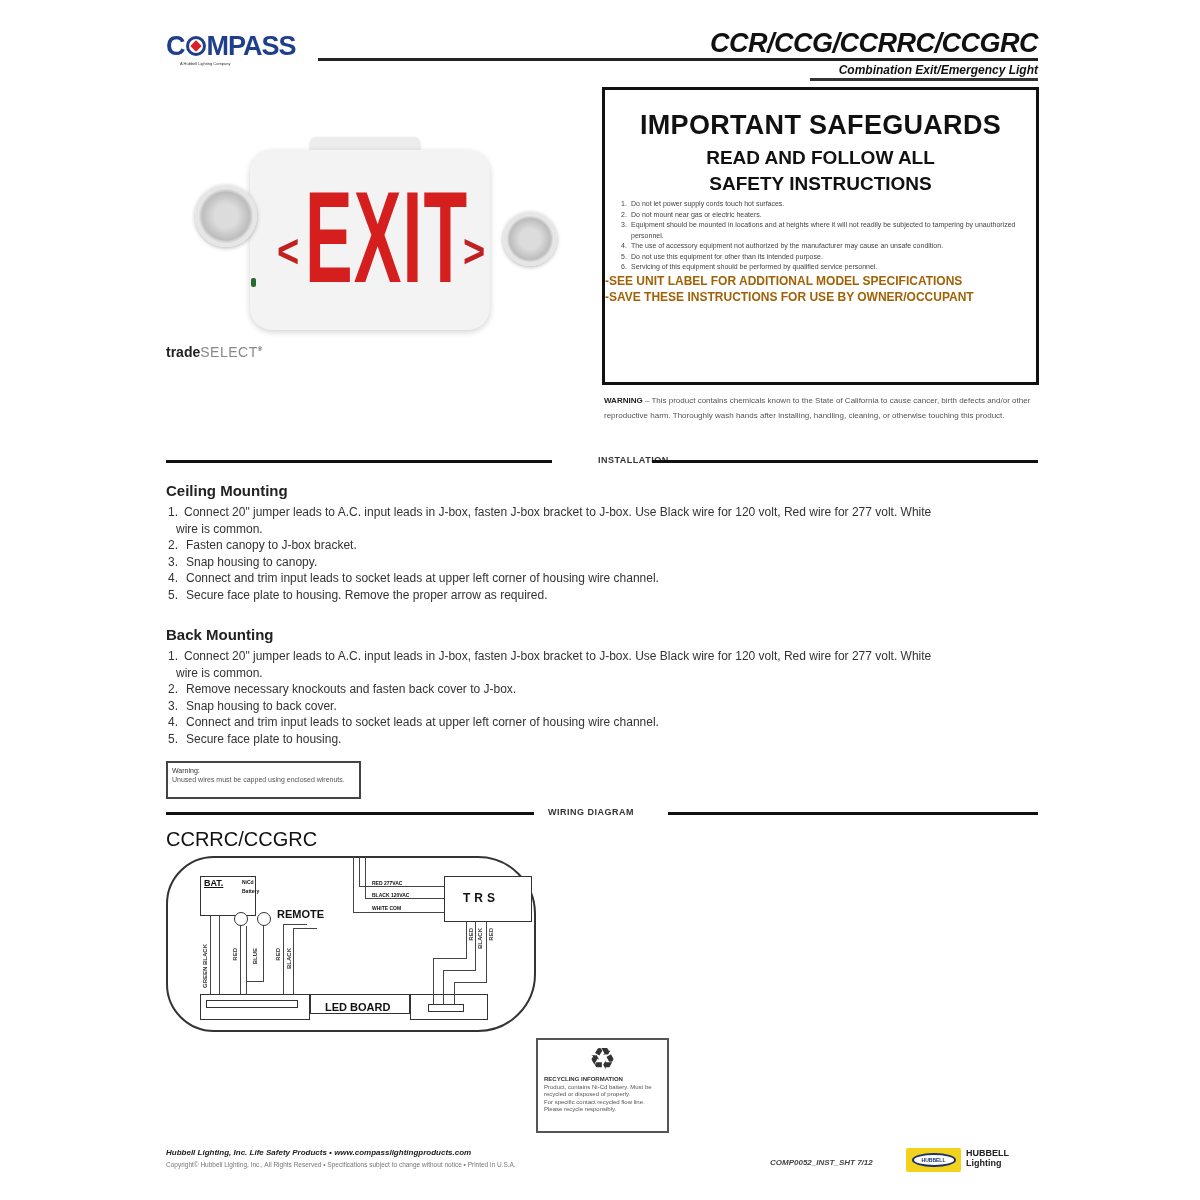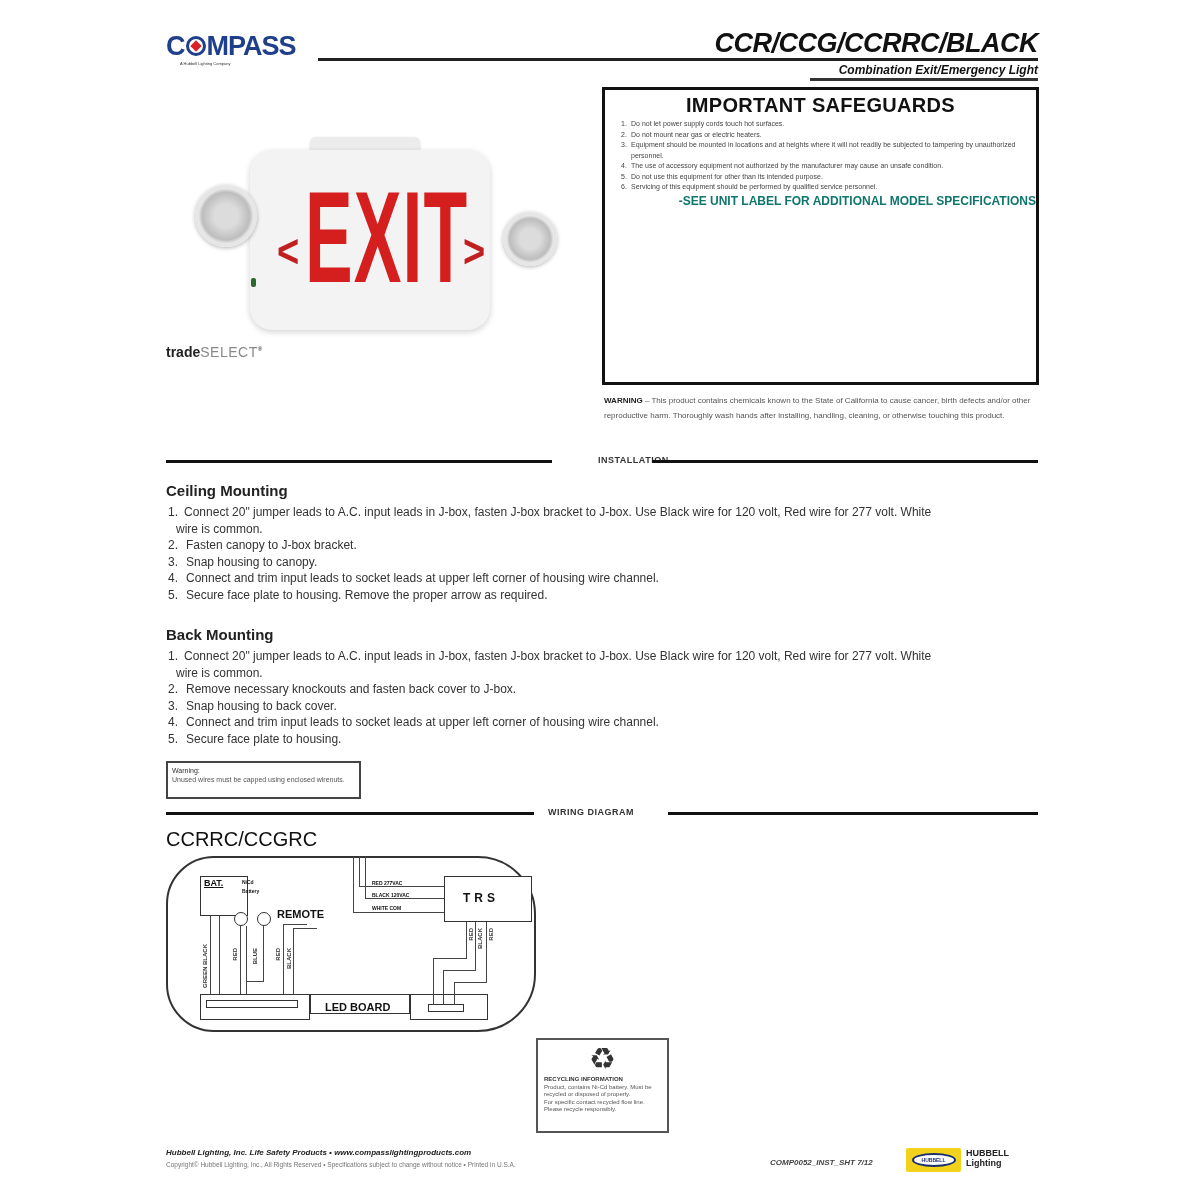--- a/index.html
+++ b/index.html
@@ -27,28 +27,28 @@
     .lamp { position: absolute; width: 62px; height: 62px; border-radius: 50%; background: radial-gradient(circle, #dcdcdc 30%, #bdbdbd 60%, #eaeaea 70%, #9e9e9e 100%); border: 3px solid #e6e6e6; box-shadow: 0 1px 4px rgba(0,0,0,0.3); }
     .lamp-l { left: 10px; top: 55px; }
     .lamp-r { left: 318px; top: 82px; width: 54px; height: 54px; }
     .led-dot { position: absolute; left: 66px; top: 148px; width: 5px; height: 9px; background: #2a6a30; border-radius: 2px; }
     .trade-logo { left: 166px; top: 344px; font-size: 14px; }
     .trade-logo .b { font-weight: bold; color: #222; }
     .trade-logo .s { color: #888; letter-spacing: 0.5px; }
 
     
     .safe-box { left: 602px; top: 87px; width: 437px; height: 298px; border: 3px solid #111; }
-    .safe-h1 { text-align: center; font-size: 20px; font-weight: bold; margin-top: 4px; letter-spacing: 0.3px; }
+    .safe-h1 { text-align: center; font-size: 27px; font-weight: bold; margin-top: 20px; letter-spacing: 0.3px; }
     .safe-intro { text-align: center; font-size: 9px; color: #444; line-height: 10px; padding: 0 40px; }
     .safe-h2 { text-align: center; font-size: 19px; font-weight: bold; line-height: 26px; margin-top: 4px; }
     .safe-list { list-style: none; font-size: 7px; color: #444; line-height: 10.5px; padding: 2px 16px 0 16px; }
     .safe-list li { display: flex; }
     .safe-list li .n { width: 10px; flex: none; }
     .safe-h3 { text-align: center; font-size: 17px; font-weight: bold; margin-top: 4px; line-height: 18px; }
-    .safe-inst { text-align: right; font-size: 12px; font-weight: bold; line-height: 16px; color: #0f766e; }
+    .safe-inst { text-align: left; font-size: 12px; font-weight: bold; line-height: 16px; color: #a16207; }
     .ca-warning { left: 604px; top: 393px; width: 436px; font-size: 8px; line-height: 15px; color: #555; }
     .ca-warning b { color: #222; }
 
     
     .sec-rule { height: 3px; background: #111; }
     .sec-label { font-size: 9px; font-weight: bold; letter-spacing: 0.5px; color: #333; }
 
     
     .sub-h { font-size: 15px; font-weight: bold; color: #222; }
     .steps { list-style: none; font-size: 12px; color: #333; line-height: 16.5px; }
@@ -87,41 +87,42 @@
 <body>
 
 <div class="abs logo">
   <div class="logo-text">
     <span>C</span>
       <span class="logo-o"></span>
       <span>MPASS</span>
   </div>
   <div class="logo-sub">A Hubbell Lighting Company</div>
 </div>
-<div class="abs doc-title">CCR/CCG/CCRRC/BLACK</div>
+<div class="abs doc-title">CCR/CCG/CCRRC/CCGRC</div>
 <div class="abs header-rule"></div>
 <div class="abs doc-subtitle">Combination Exit/Emergency Light</div>
 <div class="abs header-rule2"></div>
 
 <div class="abs product">
   <div class="canopy"></div>
   <div class="housing"></div>
   <div class="lamp lamp-l"></div>
   <div class="lamp lamp-r"></div>
   <div class="chev" style="left:92px;">&lt;</div>
   <div class="exit-text">EXIT</div>
   <div class="chev" style="left:278px;">&gt;</div>
   <div class="led-dot"></div>
 </div>
 <div class="abs trade-logo">
   <span class="b">trade</span><span class="s">SELECT</span><sup style="font-size:6px;">®</sup>
 </div>
 
 <div class="abs safe-box">
   <div class="safe-h1">IMPORTANT SAFEGUARDS</div>
+  <div class="safe-h2" style="padding: 0 70px;">READ AND FOLLOW ALL SAFETY INSTRUCTIONS</div>
   <ul class="safe-list">
     <li>
         <span class="n">1.</span>
         <span>Do not let power supply cords touch hot surfaces.</span>
       </li>
     <li>
         <span class="n">2.</span>
         <span>Do not mount near gas or electric heaters.</span>
       </li>
     <li>
@@ -135,20 +136,21 @@
     <li>
         <span class="n">5.</span>
         <span>Do not use this equipment for other than its intended purpose.</span>
       </li>
     <li>
         <span class="n">6.</span>
         <span>Servicing of this equipment should be performed by qualified service personnel.</span>
       </li>
   </ul>
   <div class="safe-inst">-SEE UNIT LABEL FOR ADDITIONAL MODEL SPECIFICATIONS</div>
+  <div class="safe-inst">-SAVE THESE INSTRUCTIONS FOR USE BY OWNER/OCCUPANT</div>
 </div>
 <div class="abs ca-warning">
   <b>WARNING</b><span> – This product contains chemicals known to the State of California to cause cancer, birth defects and/or other reproductive harm. Thoroughly wash hands after installing, handling, cleaning, or otherwise touching this product.</span>
 </div>
 
 <div class="abs sec-rule" style="left:166px; top:460px; width:386px;"></div>
 <div class="abs sec-label" style="left:558px; top:455px;padding-left:40px;">INSTALLATION</div>
 <div class="abs sec-rule" style="left:652px; top:460px; width:386px;"></div>
 
 <div class="abs sub-h" style="left:166px; top:482px;">Ceiling Mounting</div>
@@ -176,21 +178,21 @@
 
 <div class="abs sec-rule" style="left:166px; top:812px; width:368px;"></div>
 <div class="abs sec-label" style="left:548px; top:807px;">WIRING DIAGRAM</div>
 <div class="abs sec-rule" style="left:668px; top:812px; width:370px;"></div>
 
 <div class="abs wiring-title">CCRRC/CCGRC</div>
 
 <div class="abs diagram">
   <div class="diag-outline"></div>
 
-  <div class="dg-box" style="left:34px; top:20px; width:48px; height:40px;">
+  <div class="dg-box" style="left:34px; top:20px; width:56px; height:40px;">
     <div class="dg-label" style="left:3px; top:1px; font-size:9px; text-decoration:underline;">BAT.</div>
   </div>
   <div class="dg-label" style="left:76px; top:22px; font-size:5px; width:22px; white-space:normal; line-height:9px;">NiCd Battery</div>
 
   <div class="dg-box" style="left:68px; top:56px; width:14px; height:14px; border-radius:50%;"></div>
   <div class="dg-box" style="left:91px; top:56px; width:14px; height:14px; border-radius:50%;"></div>
   <div class="dg-label" style="left:111px; top:52px; font-size:11px;">REMOTE</div>
 
   <div class="dg-line" style="left:44px; top:60px; width:1px; height:80px;"></div>
   <div class="dg-line" style="left:53px; top:60px; width:1px; height:80px;"></div>

